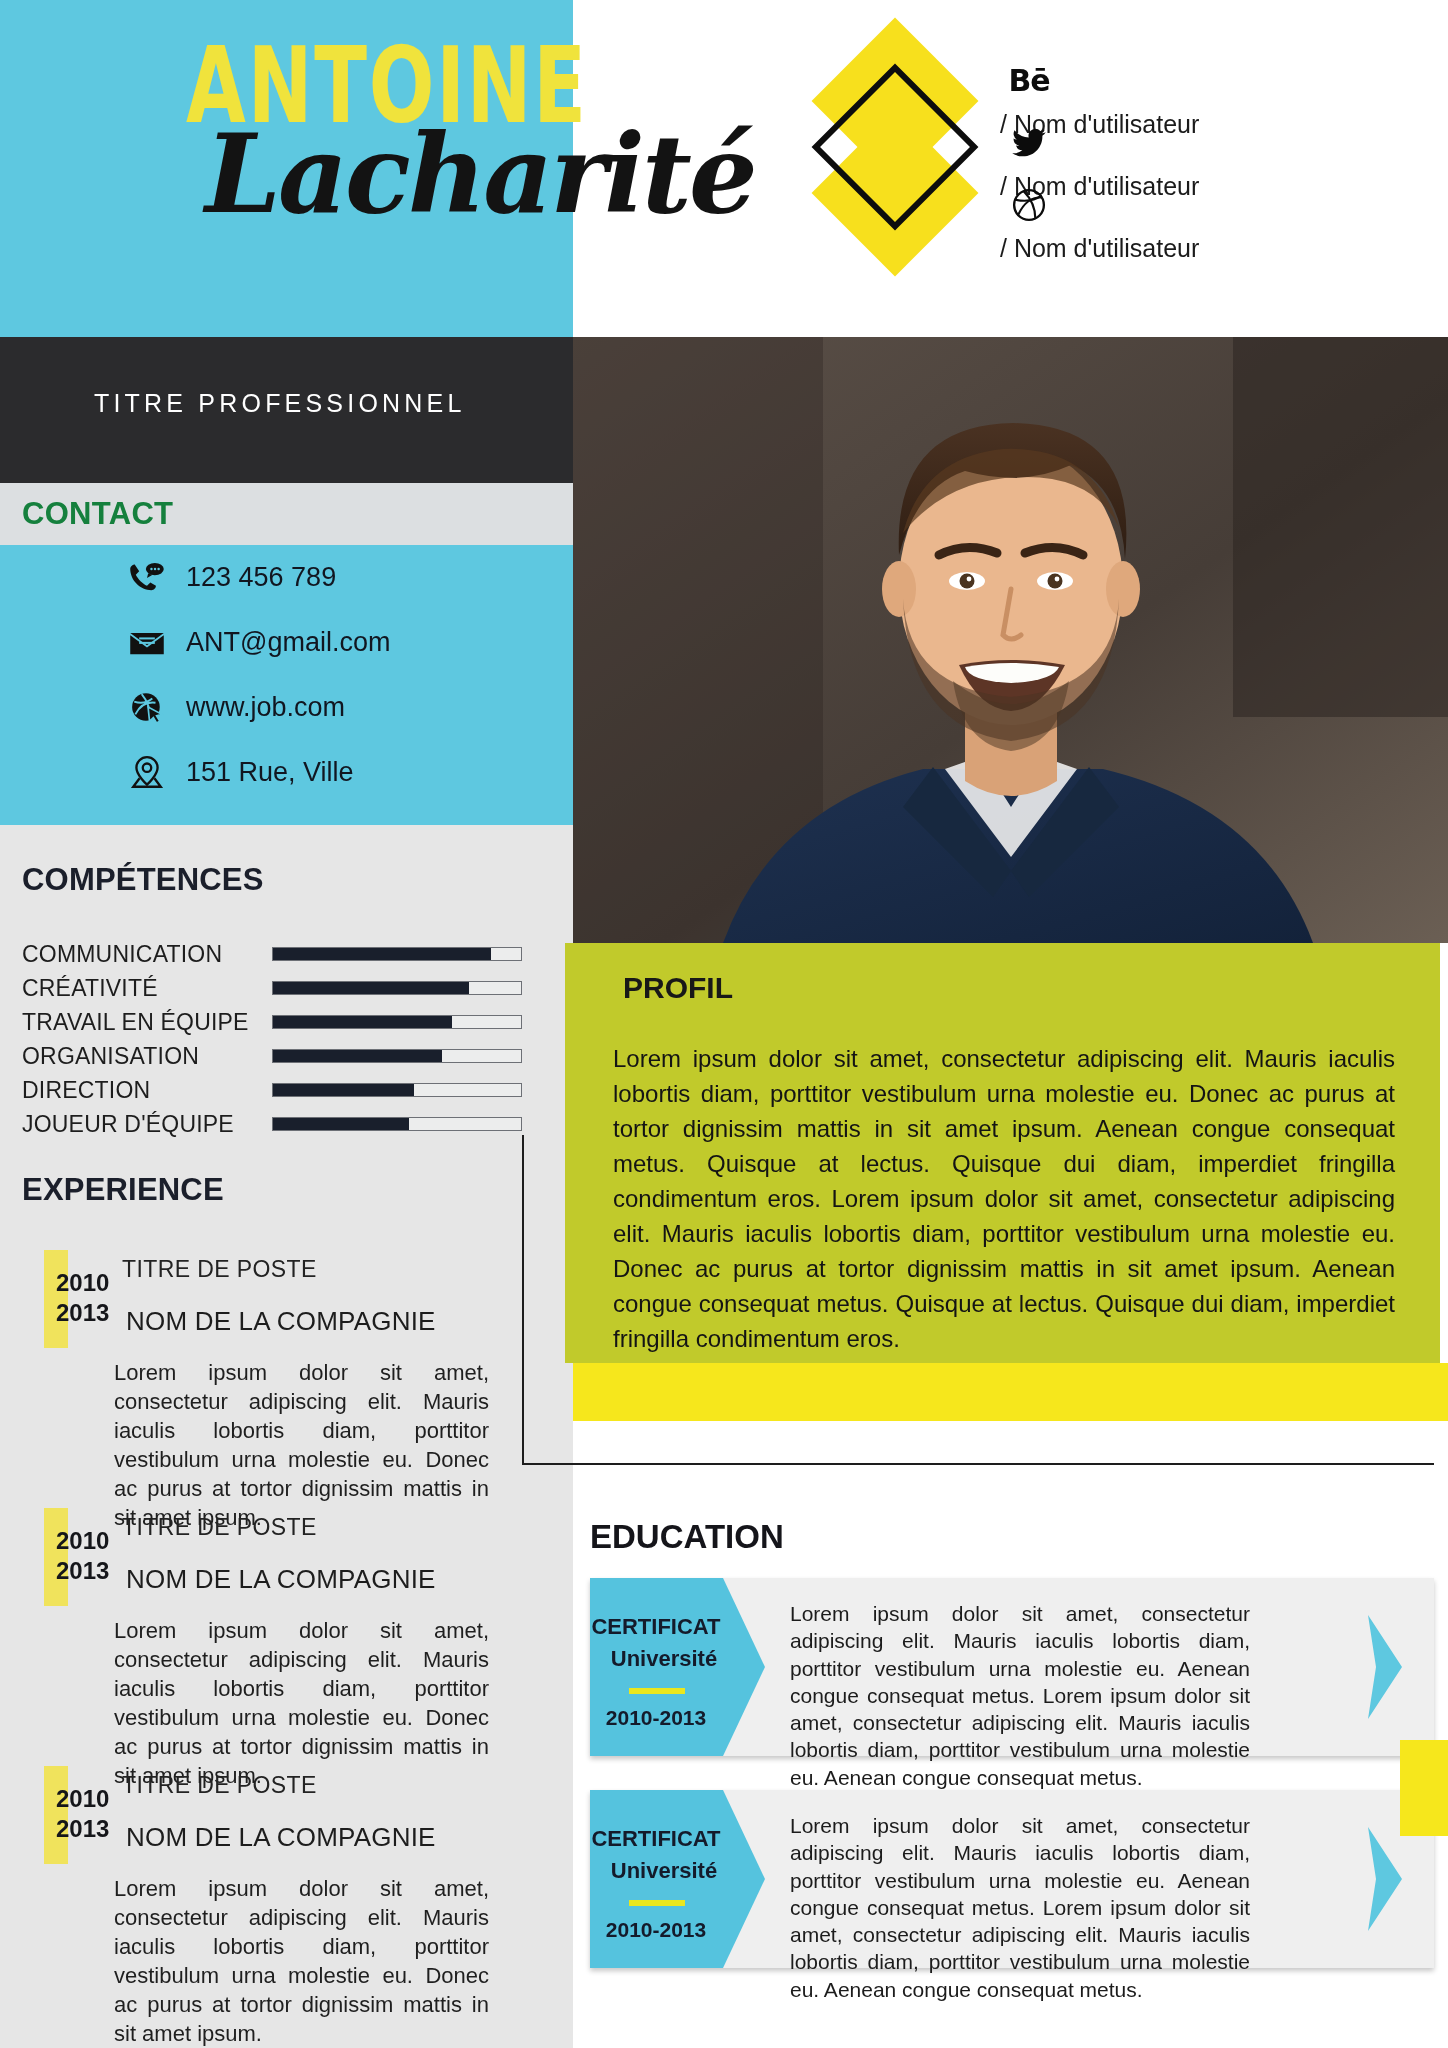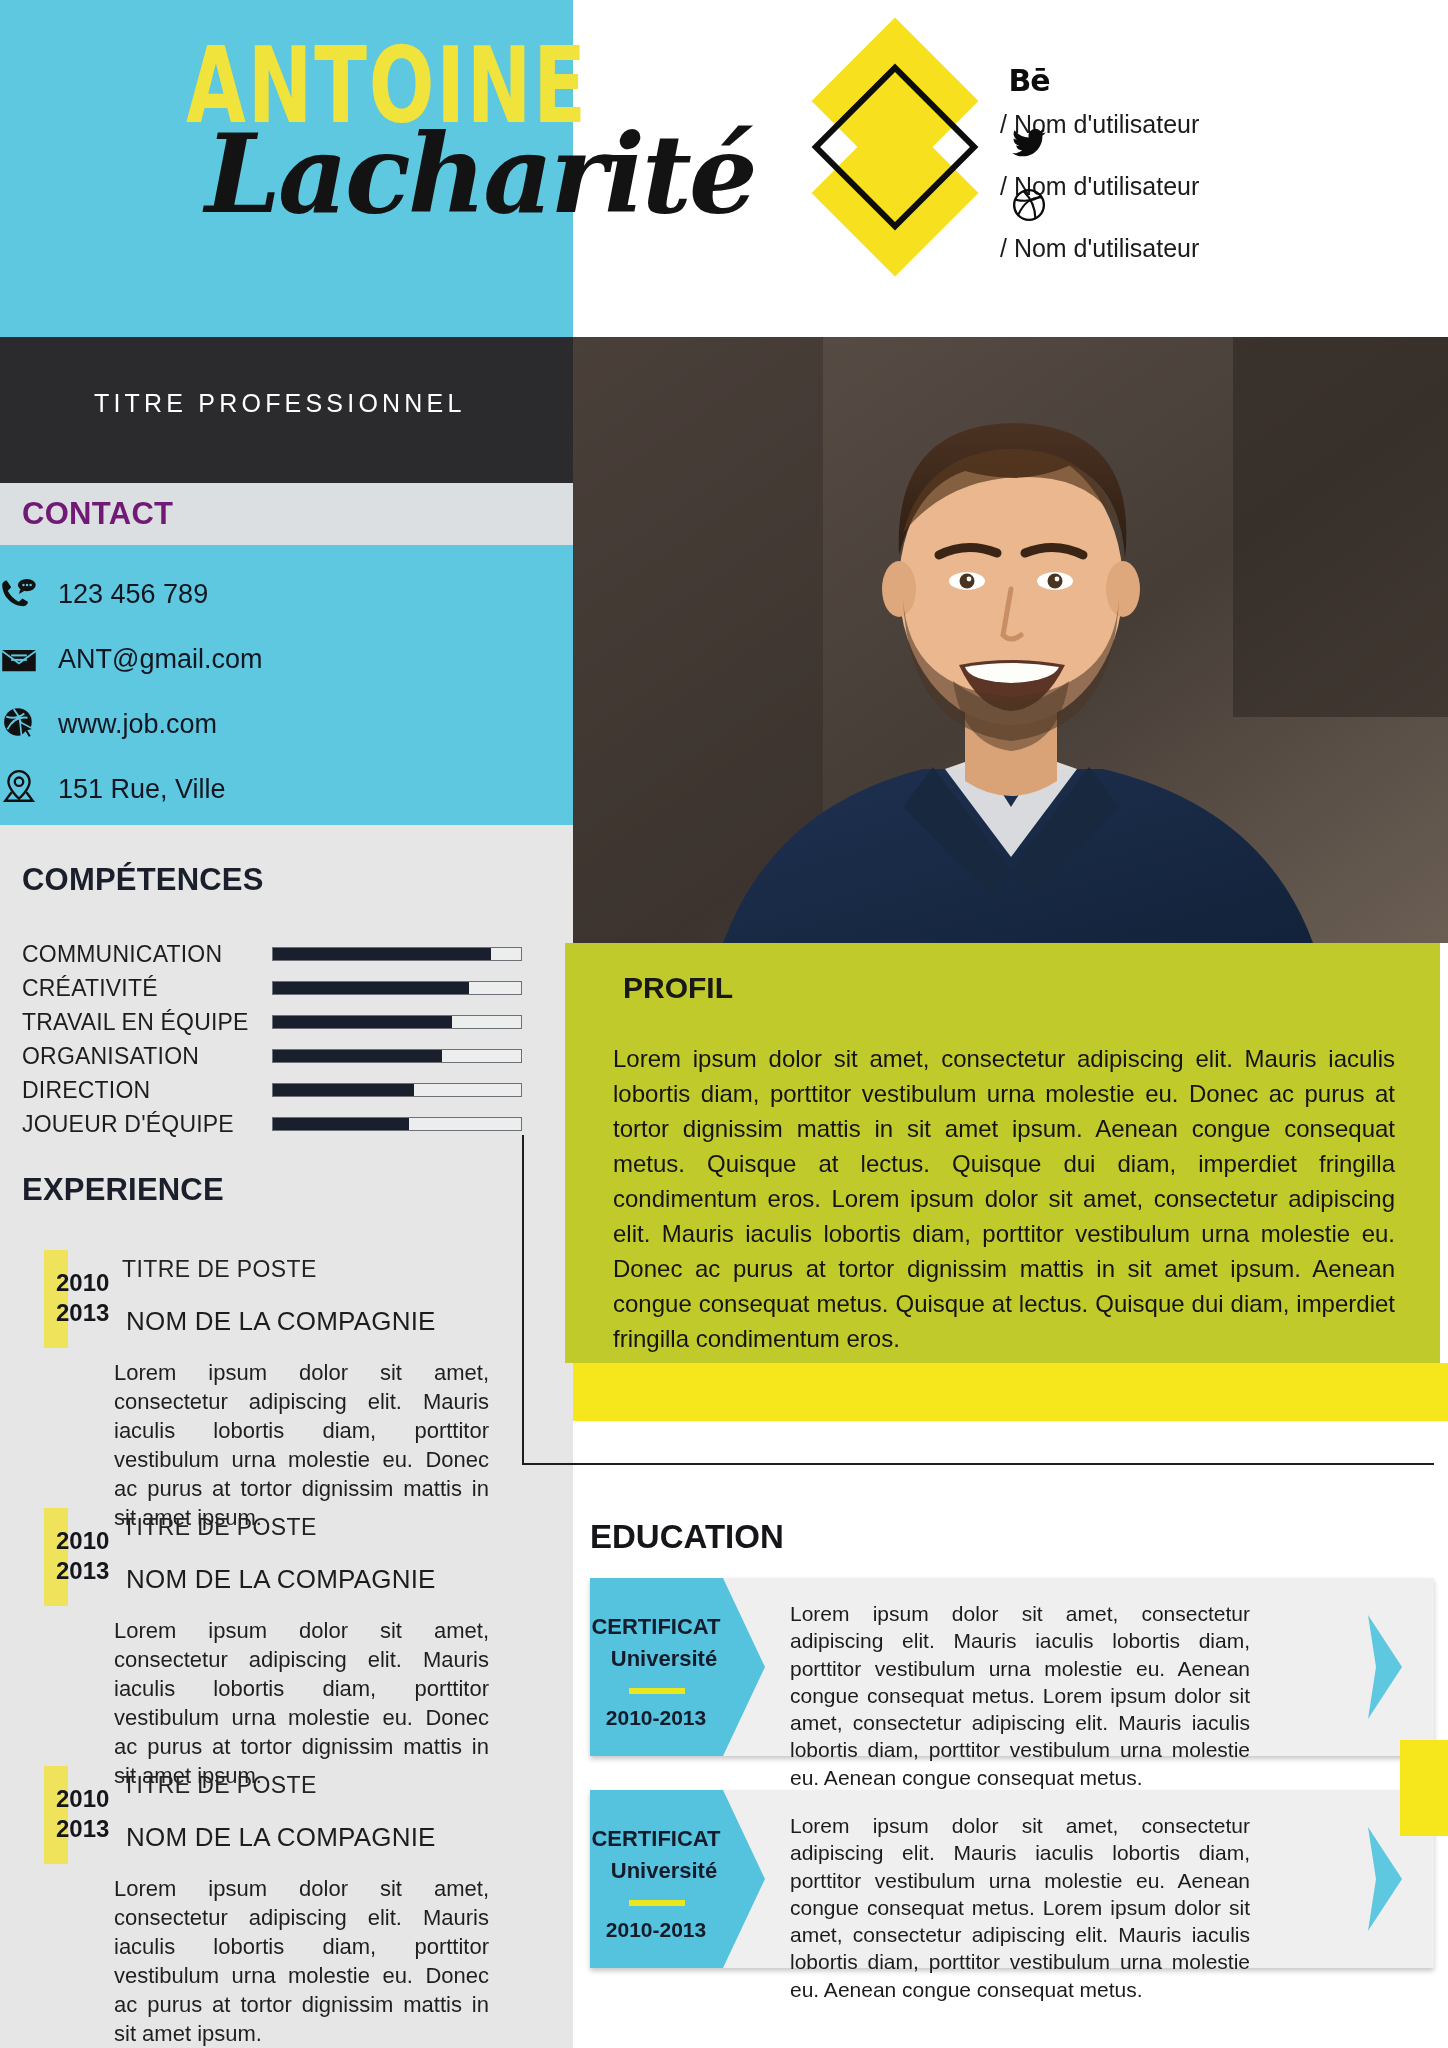--- a/index.html
+++ b/index.html
@@ -91,27 +91,27 @@
     position: absolute; left: 94px; top: 52px;
     font-family: "Liberation Sans", sans-serif;
     color: #ffffff; font-size: 25px; letter-spacing: 4.2px; white-space: nowrap;
   }
   .contact-head {
     position: absolute; left: 0; top: 483px; width: 573px; height: 62px;
     background: #dcdfe1;
   }
   .contact-head span {
     position: absolute; left: 22px; top: 13px;
-    font-size: 31px; font-weight: 700; color: #701a75; letter-spacing: .3px;
+    font-size: 31px; font-weight: 700; color: #15803d; letter-spacing: .3px;
   }
   .contact-body {
     position: absolute; left: 0; top: 545px; width: 573px; height: 280px;
     background: #5ec8e0;
   }
-  .c-row { display: flex; align-items: flex-end; height: 65px; }
+  .c-row { display: flex; align-items: center; height: 65px; padding-left: 128px; }
   .c-ico { width: 58px; flex: 0 0 58px; display: flex; align-items: center; color: #111; }
   .c-txt { font-size: 27px; color: #111620; white-space: nowrap; }
 
   .section-h {
     position: absolute; left: 22px;
     font-size: 31px; font-weight: 700; color: #1b1f2b; letter-spacing: .2px;
   }
   #skills-h { top: 862px; }
   #exp-h { top: 1172px; }
 

